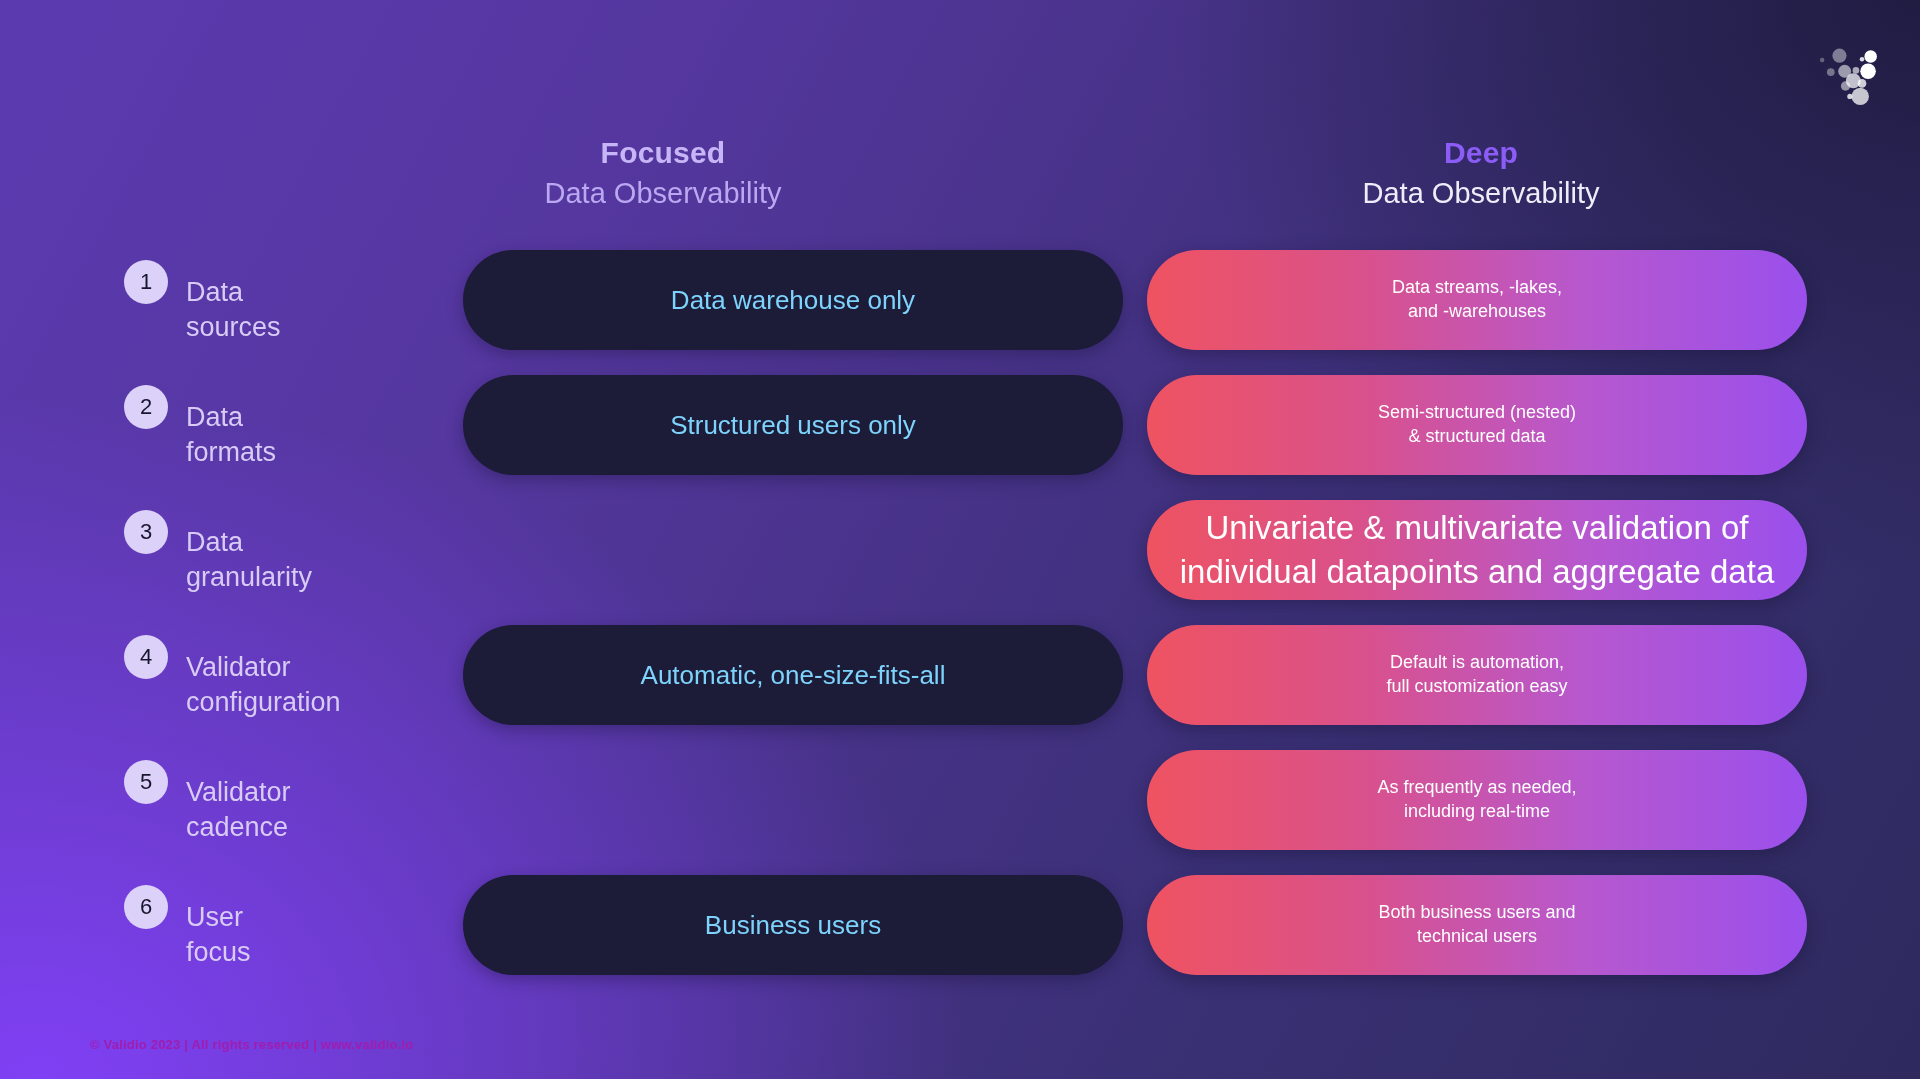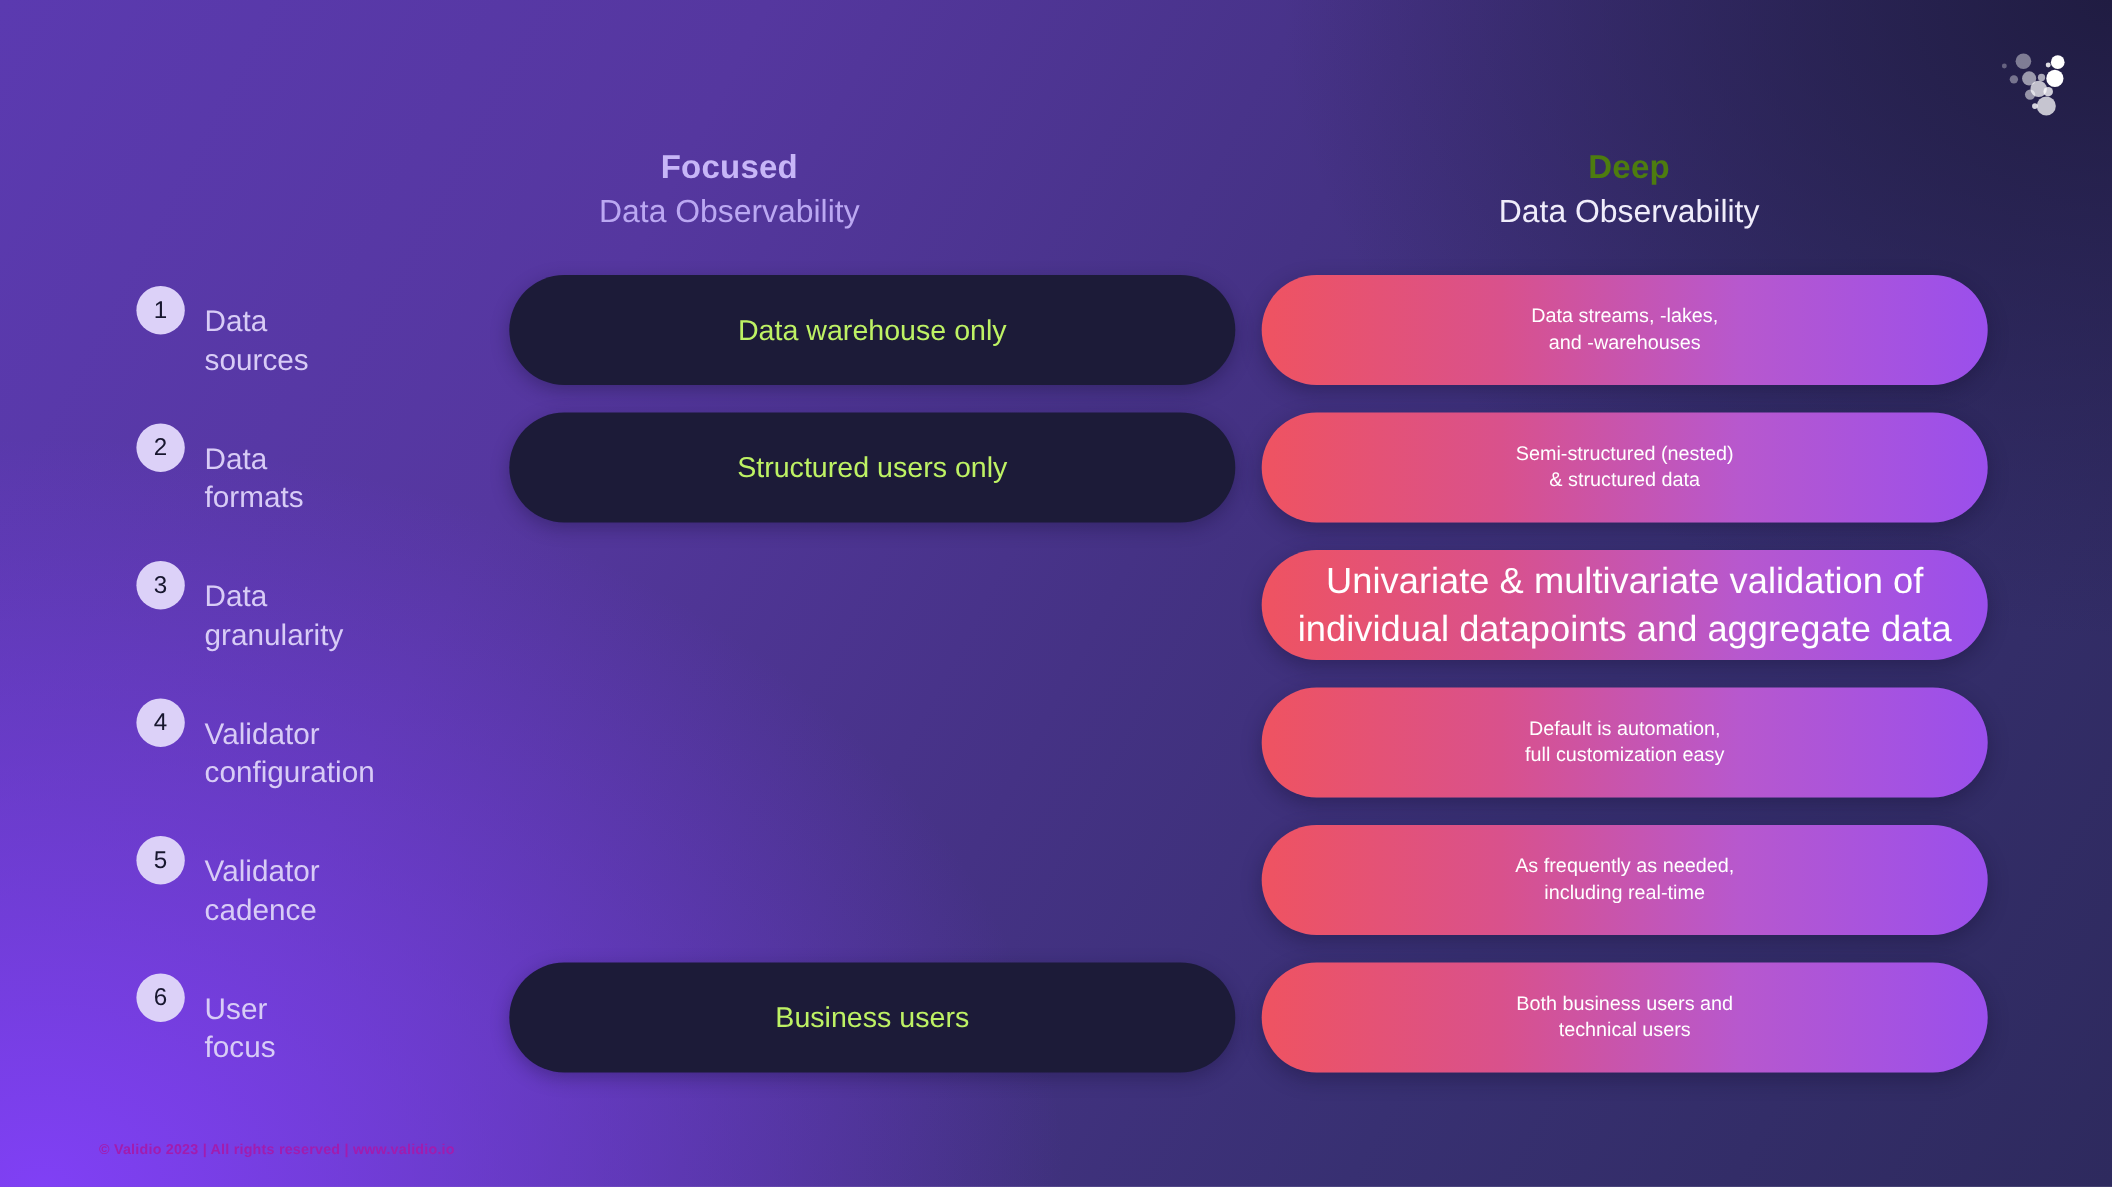--- a/index.html
+++ b/index.html
@@ -50,21 +50,21 @@
   .col-head .sub {
     display: block;
     font-size: 29px;
     font-weight: 400;
     margin-top: 6px;
   }
   .col-head.shallow { left: 463px; width: 400px; }
   .col-head.shallow .strong { color: #C7B6F7; }
   .col-head.shallow .sub    { color: #BBA8F2; }
   .col-head.deep { left: 1141px; width: 680px; }
-  .col-head.deep .strong { color: #4d7c0f; }
+  .col-head.deep .strong { color: #8b5cf6; }
   .col-head.deep .sub    { color: #F0EDFB; }
 
   
   .grid {
     position: absolute;
     top: 242px;
     left: 0;
     width: 1920px;
   }
   .row {
@@ -125,21 +125,21 @@
     white-space: pre-line;
     line-height: 1.33;
   }
   .pill.shallow {
     left: 463px;
     width: 660px;
     background: #1C1B38;
     box-shadow: 0 5px 16px rgba(20,16,50,0.34);
   }
   .pill.shallow .pill-text {
-    color: #bef264;
+    color: #7dd3fc;
     font-size: 26px;
     font-weight: 400;
   }
   .pill.deep {
     left: 1147px;
     width: 660px;
     background: linear-gradient(90deg, #EF5361 0%, #D9518C 33%, #B758CE 66%, #9A4FEC 100%);
     box-shadow: 0 6px 18px rgba(20,16,50,0.38);
   }
   .pill.deep .pill-text {
@@ -232,20 +232,23 @@
         <span class="pill-text" style="font-size: 33px;">Univariate &amp; multivariate validation of
 individual datapoints and aggregate data</span>
       </div>
     </div>
     <div class="row">
       <div class="label-cell">
         <div class="num-badge">4</div>
         <div class="label-text">Validator
 configuration</div>
       </div>
+      <div class="pill shallow">
+        <span class="pill-text">Automatic, one-size-fits-all</span>
+      </div>
       <div class="pill deep">
         <span class="pill-text">Default is automation,
 full customization easy</span>
       </div>
     </div>
     <div class="row">
       <div class="label-cell">
         <div class="num-badge">5</div>
         <div class="label-text">Validator
 cadence</div>

